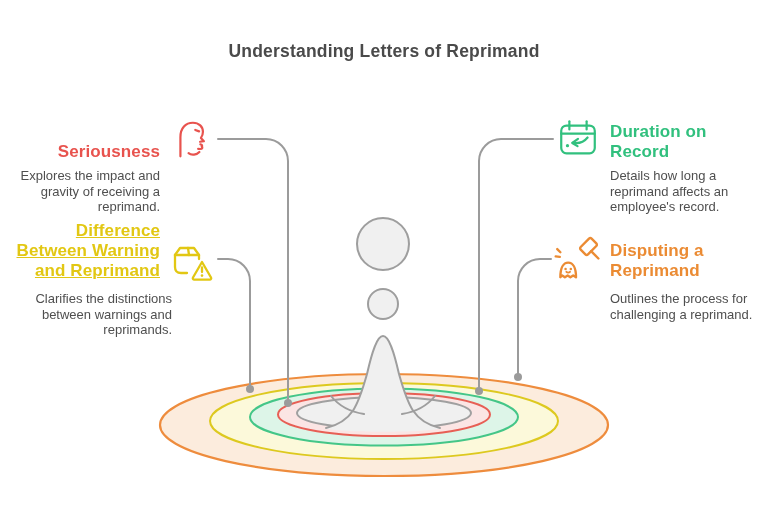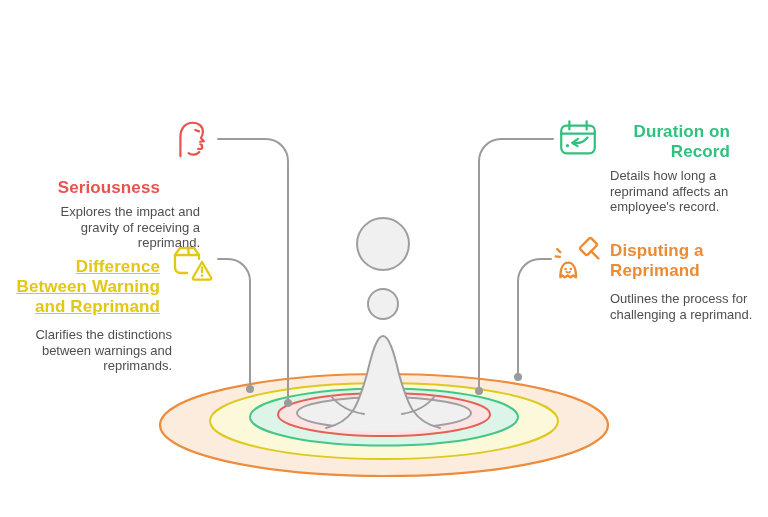--- a/index.html
+++ b/index.html
@@ -10,42 +10,43 @@
   .page-title{
     position:absolute;top:40px;left:0;width:768px;text-align:center;
     font-size:17.5px;font-weight:700;line-height:22px;letter-spacing:.2px;
   }
   .scene{position:absolute;left:0;top:0;}
   .icon{position:absolute;display:block;}
   .icon svg{display:block;width:100%;height:100%;}
   .text-block{position:absolute;}
   .heading{font-size:17px;font-weight:700;line-height:20px;letter-spacing:.1px;}
   .body-text{font-size:13px;font-weight:400;line-height:15.5px;}
-  .align-right{text-align:right;margin-top:36px;}
+  .align-right{text-align:right;}
   .align-left{text-align:left;}
   
   #sec1-heading{left:12px;top:142px;width:148px;}
-  #sec1-body  {left:0px; top:168px;width:160px;padding-left:40px;}
+  #sec1-body  {left:0px; top:168px;width:160px;}
   #sec2-heading{left:12px;top:221px;width:148px;text-decoration:underline;}
   #sec2-body  {left:0px; top:291px;width:160px;}
-  #sec3-heading{left:610px;top:122px;width:120px;text-align:right;}
+  #sec3-heading{left:610px;top:122px;width:120px;}
   #sec3-body  {left:610px;top:168px;width:160px;}
   #sec4-heading{left:610px;top:241px;width:120px;}
   #sec4-body  {left:610px;top:291px;width:160px;}
   
   #icon-face    {left:167px;top:117px;width:46px;height:46px;}
   #icon-package {left:166px;top:236px;width:48px;height:48px;}
   #icon-calendar{left:555px;top:115px;width:46px;height:46px;}
   #icon-gavel   {left:551px;top:234px;width:50px;height:50px;}
 </style>
 </head>
 <body>
 
 <div id="canvas">
 
+  <div class="page-title" style="color: rgb(74, 74, 74);">Understanding Letters of Reprimand</div>
 
   <svg class="scene" width="768" height="517" viewBox="0 0 768 517">
 
     <g>
       <ellipse cx="384" cy="425" rx="224" ry="51" stroke-width="2.2" fill="#fcecdd" stroke="#ee8c3d"></ellipse>
       <ellipse cx="384" cy="421" rx="174" ry="38" stroke-width="2" fill="#fcf9da" stroke="#ddc91f"></ellipse>
       <ellipse cx="384" cy="417" rx="134" ry="28.5" stroke-width="2" fill="#ddf5e8" stroke="#44c688"></ellipse>
       <ellipse cx="384" cy="414.5" rx="106" ry="21.5" stroke-width="2" fill="#fbe5e4" stroke="#e75f55"></ellipse>
       <ellipse cx="384" cy="413" rx="87" ry="16" stroke-width="2" fill="#f0f0f0" stroke="#a0a0a0"></ellipse>
     </g>

